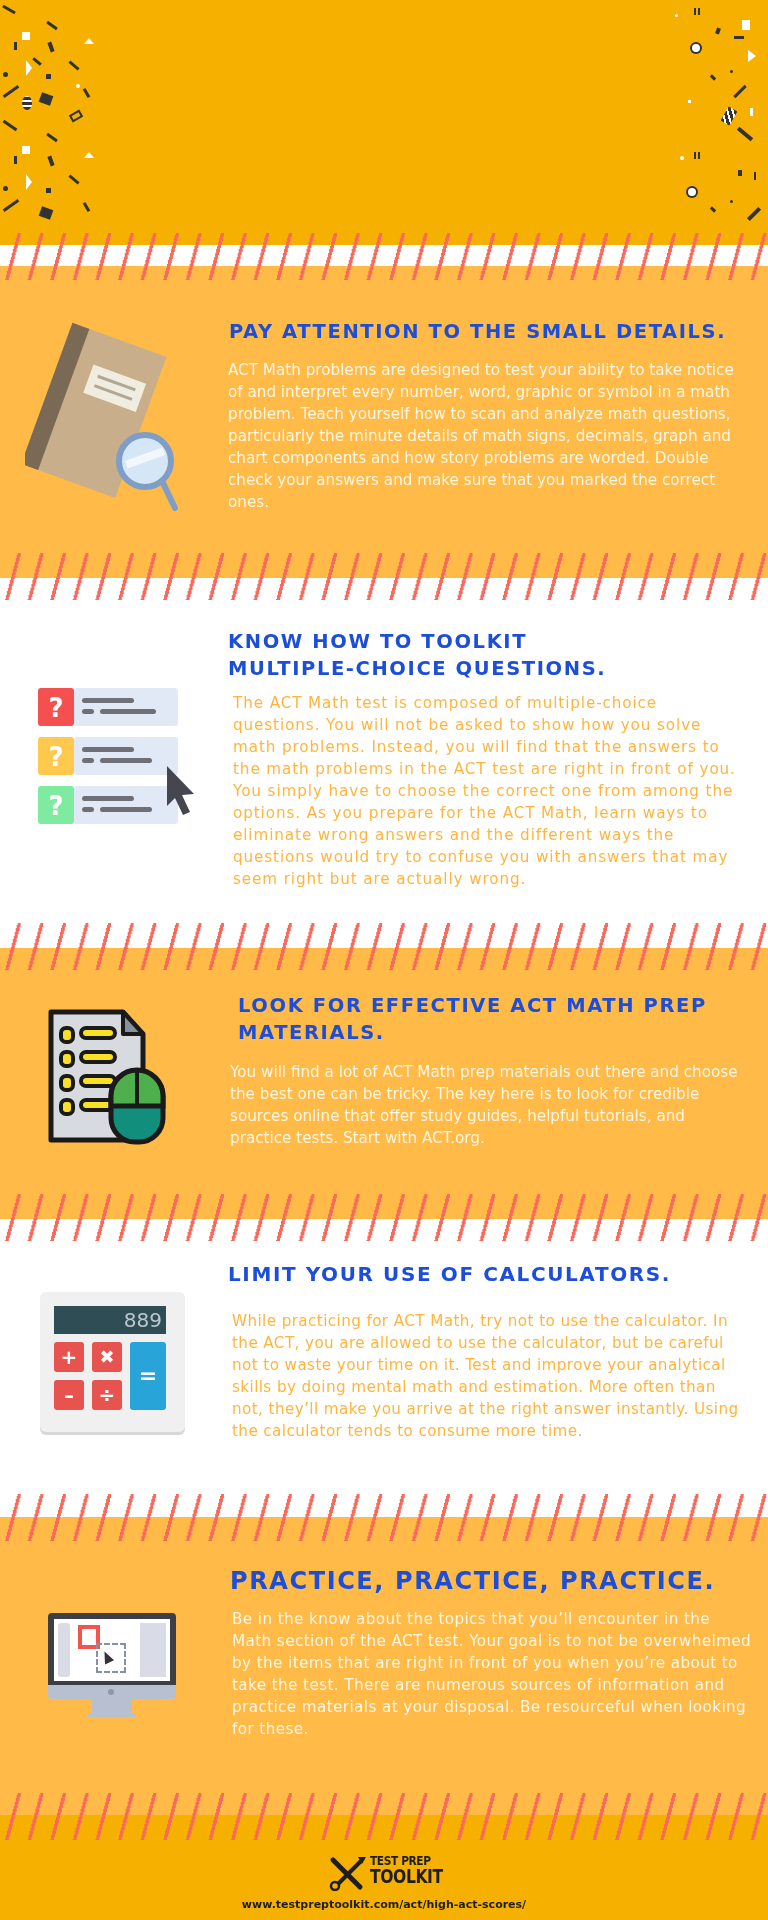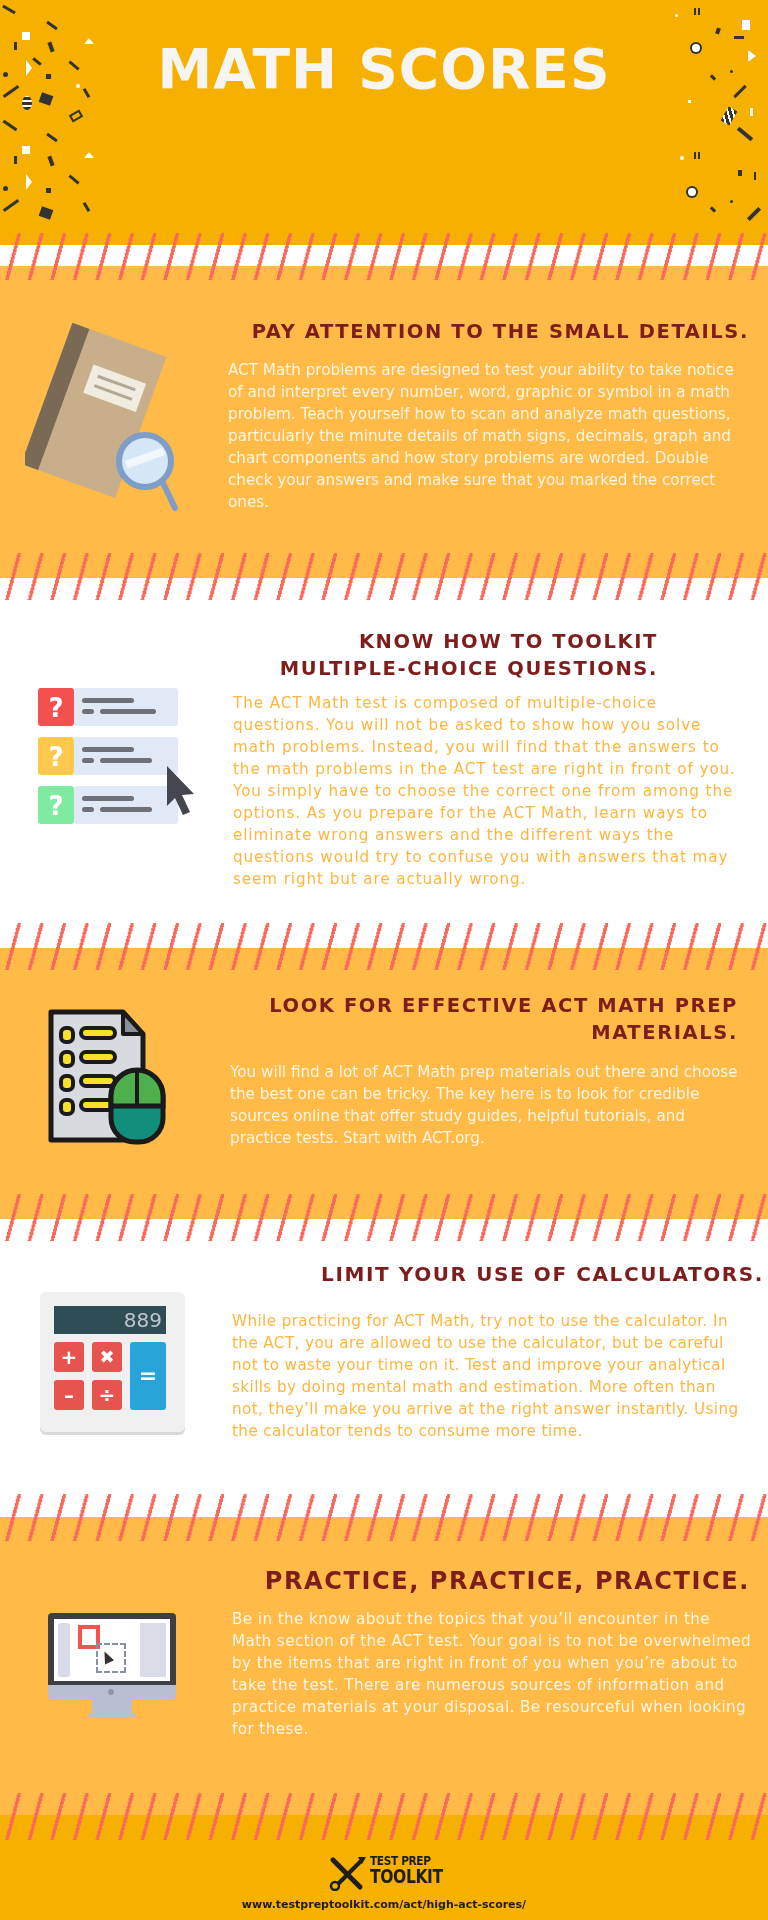--- a/index.html
+++ b/index.html
@@ -21,22 +21,22 @@
   .title {
     position: absolute; left: 0; top: 40px; width: 768px; text-align: center;
     color: #F7F5F2; font-family: "DejaVu Sans", sans-serif; font-weight: bold;
     font-size: 55px; line-height: 58px; letter-spacing: 1px;
   }
   .confetti { position: absolute; top: 0; height: 230px; width: 110px; }
   .confetti span { position: absolute; display: block; }
 
   
   .heading {
-    position: absolute; color: #7f1d1d; font-family: "DejaVu Sans", sans-serif;
-    font-weight: bold; font-size: 19.5px; letter-spacing: 1.6px; line-height: 27px; text-align: right;
+    position: absolute; color: #1d4ed8; font-family: "DejaVu Sans", sans-serif;
+    font-weight: bold; font-size: 19.5px; letter-spacing: 1.6px; line-height: 27px;
   }
   .body-text {
     position: absolute; font-family: "DejaVu Sans", sans-serif; font-size: 15px;
     line-height: 22px;
   }
   .on-light { color: #FFF6E4; }
   .on-white { color: #FFB53D; letter-spacing: 0.9px; }
   .icon { position: absolute; }
 
   
@@ -102,21 +102,20 @@
   <span style="left:24px;top:152px;width:2px;height:7px;background:#333;box-shadow:4px 0 0 #333;"></span>
   <span style="left:68px;top:170px;width:4px;height:6px;background:#333;"></span>
   <span style="left:84px;top:172px;width:2px;height:8px;background:#333;"></span>
   <span style="left:18px;top:188px;width:8px;height:8px;border-radius:50%;background:#fff;box-shadow:0 0 0 2px #333;"></span>
   <span style="left:60px;top:200px;width:3px;height:3px;border-radius:50%;background:#333;"></span>
   <span style="left:40px;top:208px;width:6px;height:3px;background:#333;transform:rotate(45deg);"></span>
   <span style="left:76px;top:212px;width:16px;height:4px;background:#333;transform:rotate(-45deg);"></span>
 </div>
 
 <h1 class="title">
-  <div>MATH SCORES</div>
 </h1>
 
 <div class="band white" style="top:245px;height:21px;"></div>
 <div class="band light" style="top:266px;height:312px;"></div>
 <div class="band white" style="top:578px;height:370px;"></div>
 <div class="band light" style="top:948px;height:271px;"></div>
 <div class="band white" style="top:1219px;height:298px;"></div>
 <div class="band light" style="top:1517px;height:298px;"></div>
 <div class="band dark" style="top:1815px;height:105px;"></div>
 
@@ -202,21 +201,21 @@
   <div style="position:absolute;left:0;top:0;width:145px;height:140px;background:#F0F0F0;border-radius:6px;box-shadow:0 3px 0 #D8D8D8;"></div>
   <div style="position:absolute;left:14px;top:14px;width:112px;height:28px;background:#2F4D55;">
     <span style="position:absolute;right:4px;top:2px;color:#BFC6CF;font-family:'DejaVu Sans',sans-serif;font-size:20px;line-height:24px;">889</span>
   </div>
   <div style="position:absolute;left:14px;top:50px;width:30px;height:30px;background:#E7544F;border-radius:3px;color:#fff;font-weight:bold;font-size:20px;text-align:center;line-height:30px;">+</div>
   <div style="position:absolute;left:52px;top:50px;width:30px;height:30px;background:#E7544F;border-radius:3px;color:#fff;font-weight:bold;font-size:18px;text-align:center;line-height:30px;">✖</div>
   <div style="position:absolute;left:14px;top:88px;width:30px;height:30px;background:#E7544F;border-radius:3px;color:#fff;font-weight:bold;font-size:20px;text-align:center;line-height:30px;">–</div>
   <div style="position:absolute;left:52px;top:88px;width:30px;height:30px;background:#E7544F;border-radius:3px;color:#fff;font-weight:bold;font-size:20px;text-align:center;line-height:30px;">÷</div>
   <div style="position:absolute;left:90px;top:50px;width:36px;height:68px;background:#28A4D8;border-radius:3px;color:#fff;font-weight:bold;font-size:22px;text-align:center;line-height:68px;">=</div>
 </div>
-<h2 class="heading" style="left:244px;top:1261px;width:520px;font-size:20px;">LIMIT YOUR USE OF CALCULATORS.</h2>
+<h2 class="heading" style="left:228px;top:1261px;width:520px;font-size:20px;">LIMIT YOUR USE OF CALCULATORS.</h2>
 <p class="body-text on-white" style="left:232px;top:1310px;width:520px;font-size:15.2px;letter-spacing:0.4px;">While practicing for ACT Math, try not to use the calculator. In the ACT, you are allowed to use the calculator, but be careful not to waste your time on it. Test and improve your analytical skills by doing mental math and estimation. More often than not, they’ll make you arrive at the right answer instantly. Using the calculator tends to consume more time.</p>
 
 <div class="icon" style="left:48px;top:1613px;width:130px;height:108px;">
   <div style="position:absolute;left:0;top:0;width:128px;height:72px;background:#3E3E46;border-radius:4px 4px 0 0;"></div>
   <div style="position:absolute;left:6px;top:6px;width:116px;height:62px;background:#FFFFFF;"></div>
   <div style="position:absolute;left:10px;top:10px;width:12px;height:54px;background:#D9DCE6;border-radius:3px;"></div>
   <div style="position:absolute;left:30px;top:12px;width:22px;height:24px;border:4px solid #F2544E;"></div>
   <div style="position:absolute;left:48px;top:30px;width:30px;height:30px;border:2px dashed #8891A4;"></div>
   <div style="position:absolute;left:54px;top:38px;width:0;height:0;border-left:5px solid transparent;border-right:5px solid transparent;border-bottom:12px solid #333;transform:rotate(-25deg);"></div>
   <div style="position:absolute;left:92px;top:10px;width:26px;height:54px;background:#D9DCE6;"></div>

